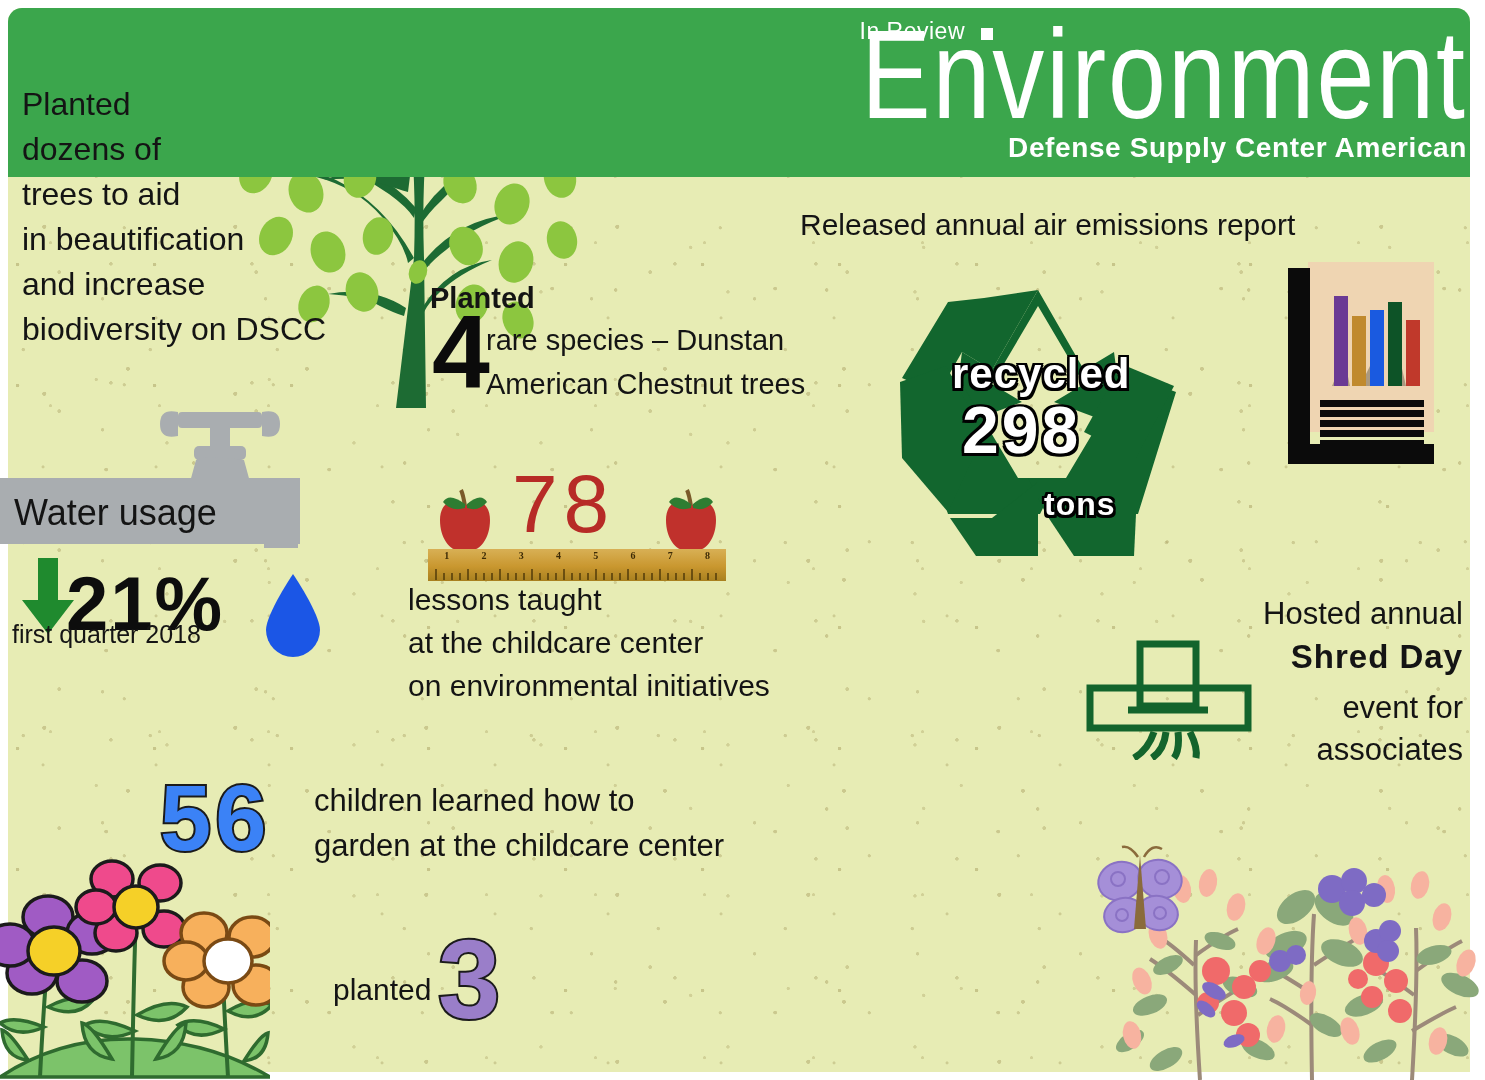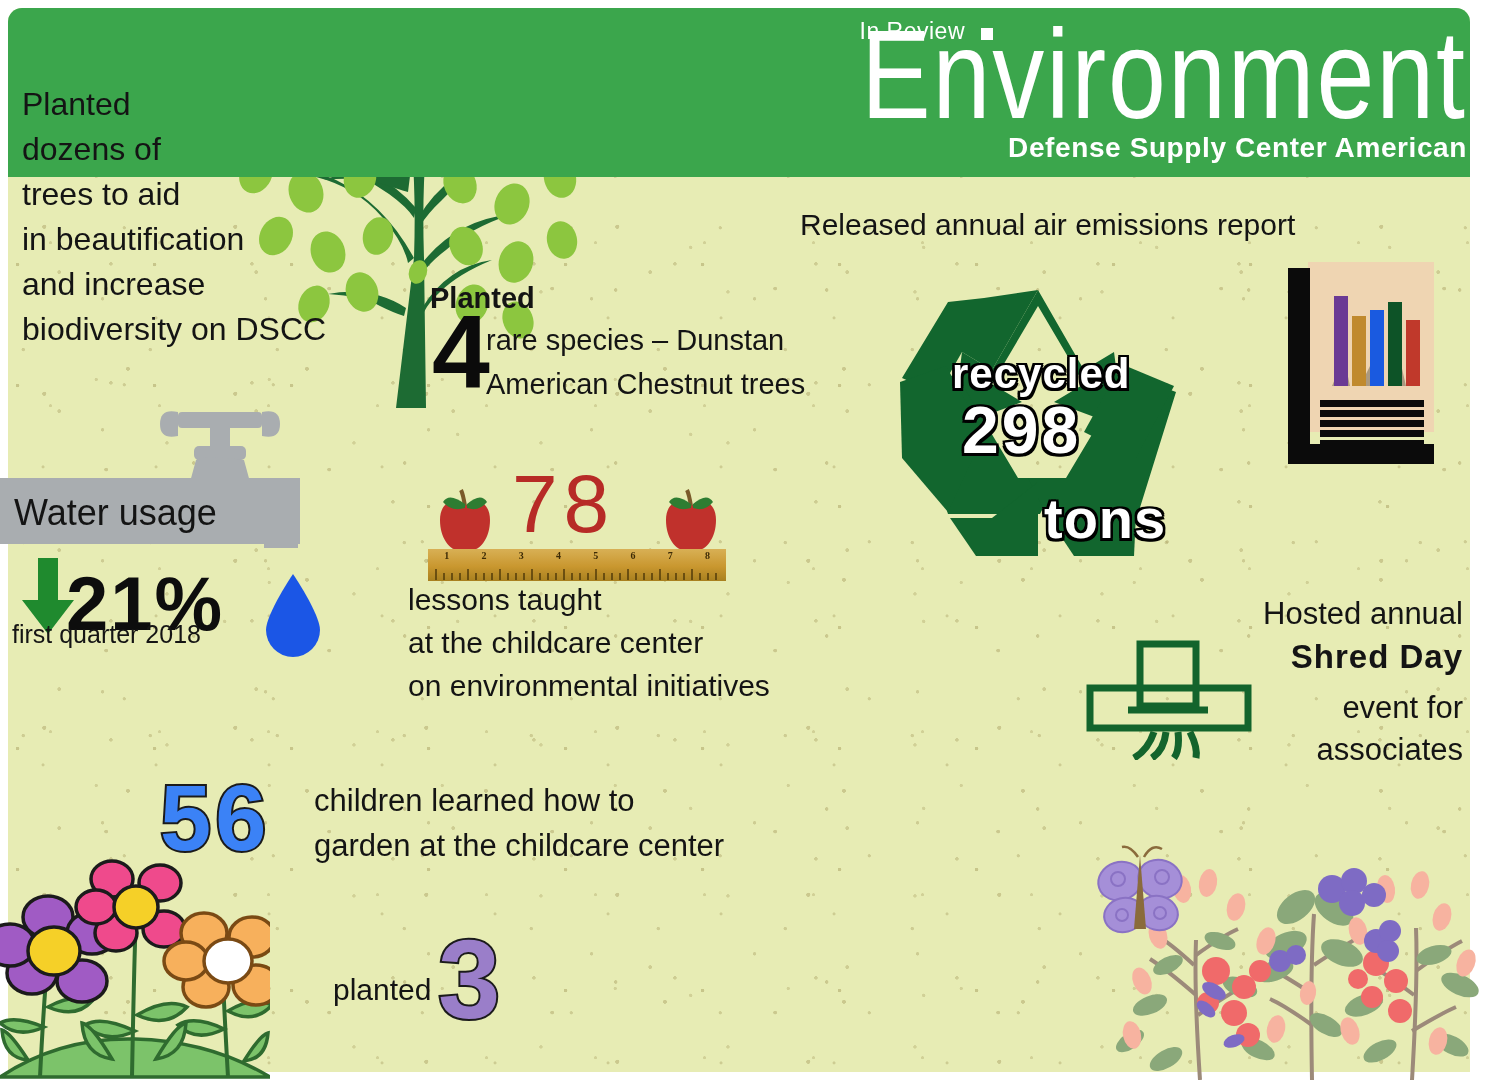--- a/index.html
+++ b/index.html
@@ -89,21 +89,21 @@
   
   .faucet-bar{position:absolute;left:0;top:478px;width:300px;height:66px;background:#a9adb0;}
   #water-label{left:14px;top:492px;font-size:36px;color:#141414;}
 
   
   .rec-txt{position:absolute;font-family:"Liberation Sans",sans-serif;color:#ffffff;font-weight:700;
            text-shadow:-2.5px 0 #000,2.5px 0 #000,0 -2.5px #000,0 2.5px #000,
                        -2.5px -2.5px #000,2.5px -2.5px #000,-2.5px 2.5px #000,2.5px 2.5px #000;}
   #rec-word{left:952px;top:350px;font-size:42px;letter-spacing:1px;}
   #rec-num{left:962px;top:392px;font-size:66px;letter-spacing:3px;}
-  #rec-tons{left:1044px;top:486px;font-size:56px;letter-spacing:1px;}
+  #rec-tons{left:1044px;top:486px;font-size:32px;letter-spacing:1px;}
 
   svg{display:block;}
   .abs{position:absolute;}
 </style>
 </head>
 <body>
 
 <div id="poster">
 
   <div class="panel"></div>

